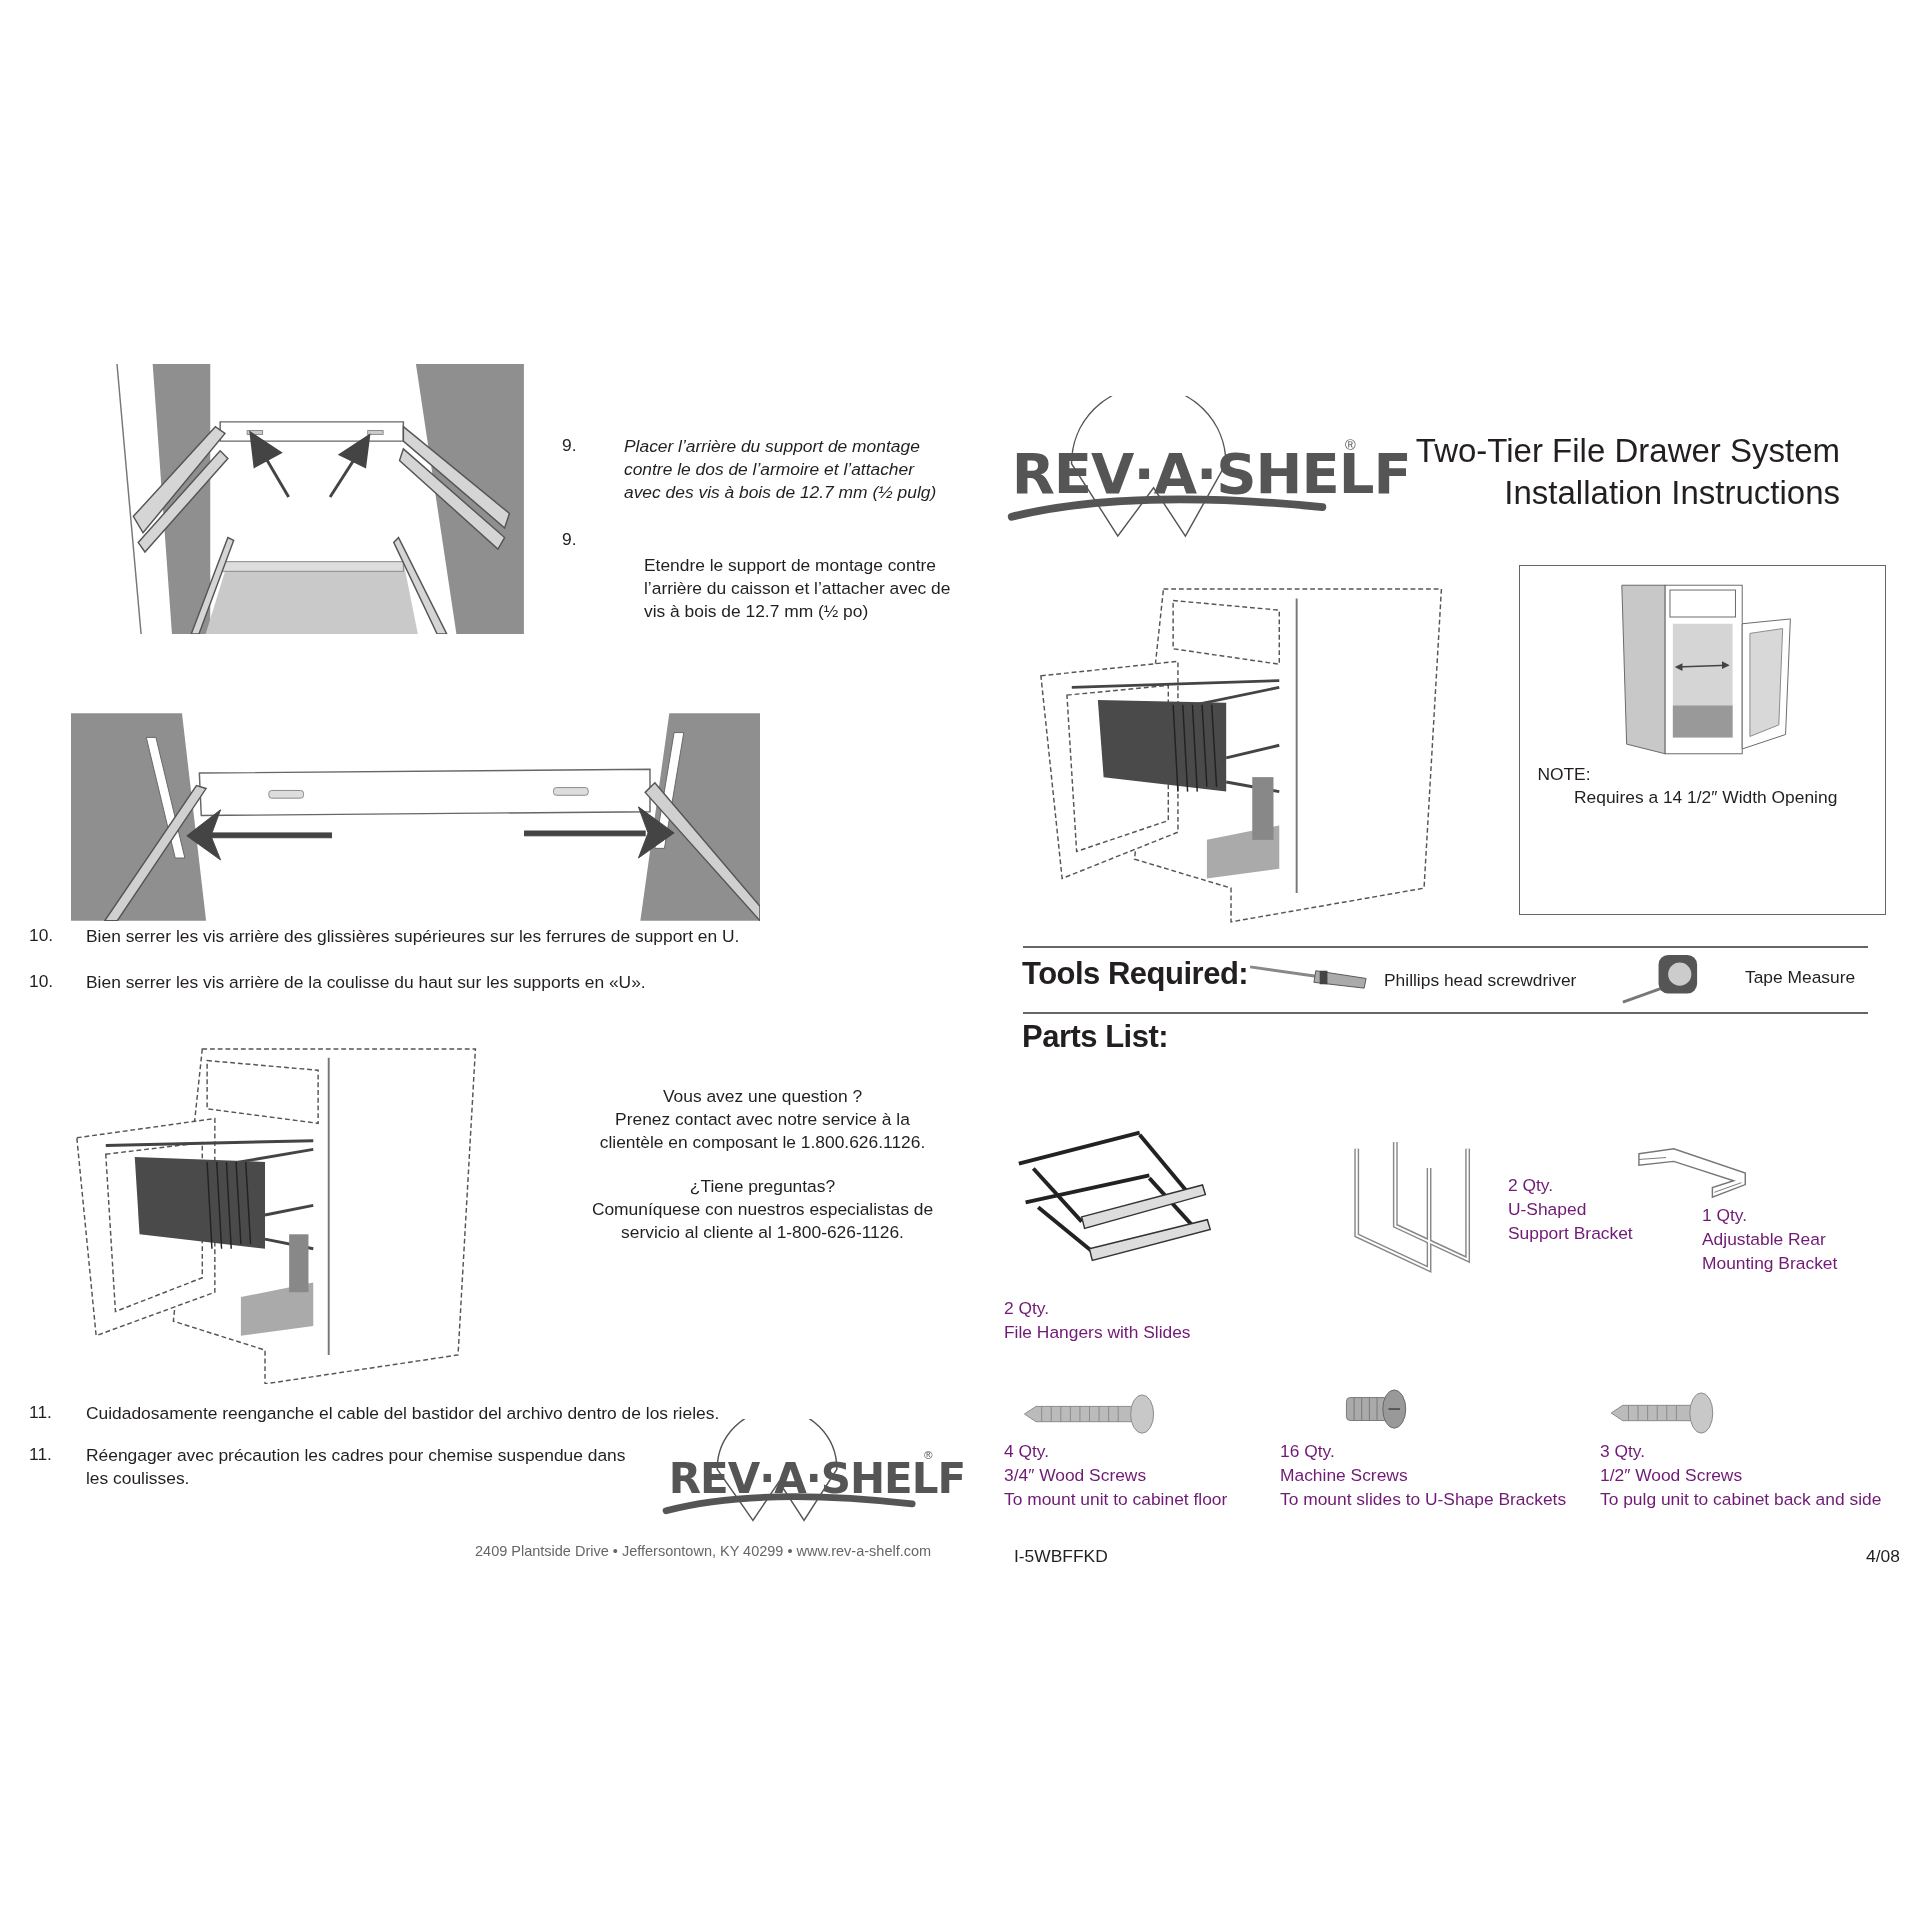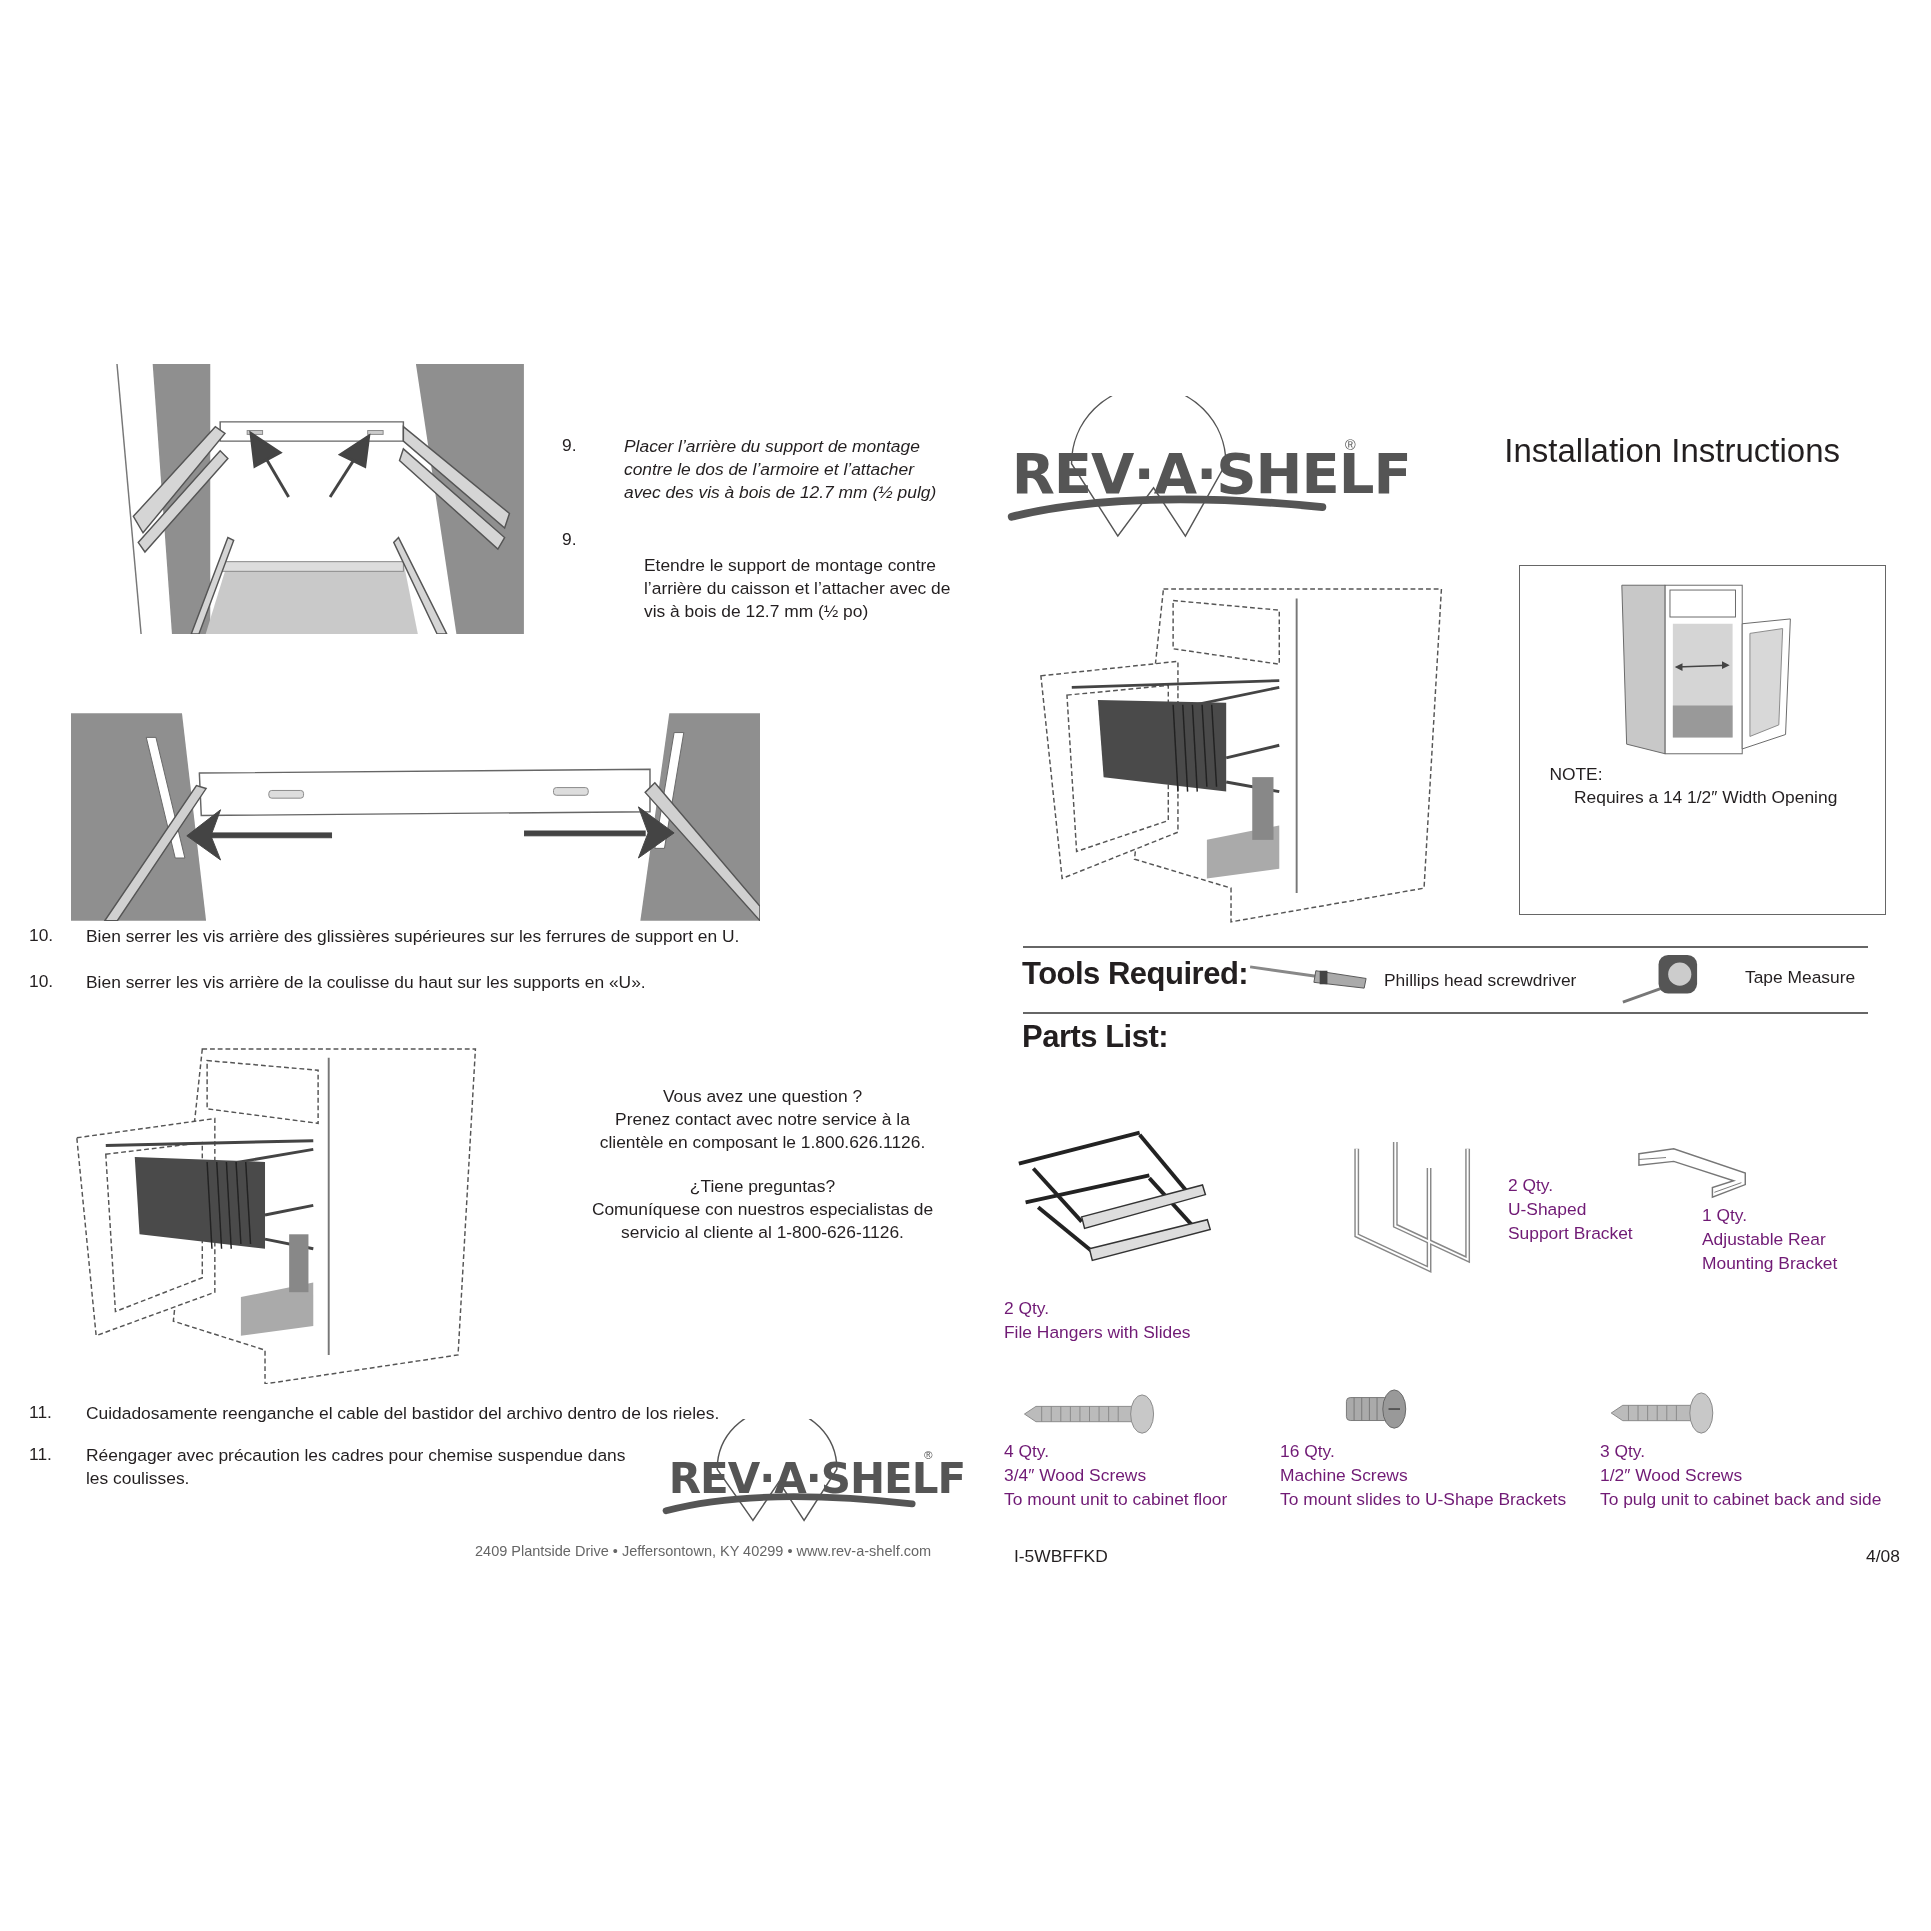--- a/index.html
+++ b/index.html
@@ -152,20 +152,21 @@
 <div class="abs" style="left:1004px;top:396px;width:357px;height:145px;">
   <svg width="357" height="145" viewBox="0 0 370 150" style="position:absolute;left:0;top:0;">
     <path d="M118,145 L70,70 A72,72 0 1 1 230,70 L188,145 L155,95 Z" fill="none" stroke="#555" stroke-width="1.5"></path>
     <path d="M8,125 Q130,95 330,115" fill="none" stroke="#555" stroke-width="8" stroke-linecap="round"></path>
   </svg>
   <div class="logo-word abs" style="left:7.7px;top:37px;font-size:56px;">REV·A·SHELF</div>
   <div class="abs" style="left:341px;top:41px;font-size:14.5px;color:#555;">®</div>
 </div>
 
 <div class="abs title" style="left:1352px;top:430px;width:488px;">
+  <div>Two-Tier File Drawer System</div>
   <div>Installation Instructions</div>
 </div>
 
 <div class="abs" style="left:1038px;top:579px;width:415px;height:348px;">
   <svg width="415" height="348" viewBox="0 0 430 360">
     <g fill="#fff" stroke="#555" stroke-width="1.5" stroke-dasharray="5,3">
       <polygon points="130,10 418,10 400,320 200,355 200,320 100,290"></polygon>
       <polygon points="3,100 145,85 145,262 25,310"></polygon>
       <polygon points="30,120 135,110 135,250 40,282"></polygon>
       <polygon points="140,22 250,32 250,88 140,72"></polygon>
@@ -196,21 +197,21 @@
     <rect x="50" y="5" width="80" height="175" fill="#fff" stroke="#666"></rect>
     <rect x="55" y="10" width="68" height="28" fill="#fff" stroke="#666"></rect>
     <rect x="58" y="45" width="62" height="118" fill="#d5d5d5"></rect>
     <polygon points="58,130 120,130 120,163 58,163" fill="#999"></polygon>
     <polygon points="130,45 180,40 175,160 130,175" fill="#fff" stroke="#666"></polygon>
     <polygon points="138,55 172,50 168,150 138,162" fill="#d8d8d8" stroke="#888"></polygon>
     <line x1="62" y1="90" x2="115" y2="88" stroke="#444" stroke-width="1.5"></line>
     <polygon points="60,90 68,86 68,94" fill="#444"></polygon>
     <polygon points="117,88 109,84 109,92" fill="#444"></polygon>
   </svg>
-  <div class="abs" style="left:17.4px;top:198px;font-size:17.4px;margin-left:12px;">NOTE:</div>
+  <div class="abs" style="left:17.4px;top:198px;font-size:17.4px;">NOTE:</div>
   <div class="abs" style="left:54px;top:221px;font-size:17.4px;">Requires a 14 1/2″ Width Opening</div>
 </div>
 
 <div class="hr" style="left:1023px;top:946px;width:845px;"></div>
 <div class="abs heading" style="left:1022px;top:956px;">Tools Required:</div>
 <div class="abs" style="left:1248px;top:963px;">
   <svg width="126" height="29" viewBox="0 0 130 30">
     <line x1="2" y1="4" x2="72" y2="14" stroke="#888" stroke-width="3"></line>
     <polygon points="70,8 122,16 120,26 68,20" fill="#aaa" stroke="#555"></polygon>
     <rect x="74" y="8" width="8" height="14" fill="#444"></rect>

